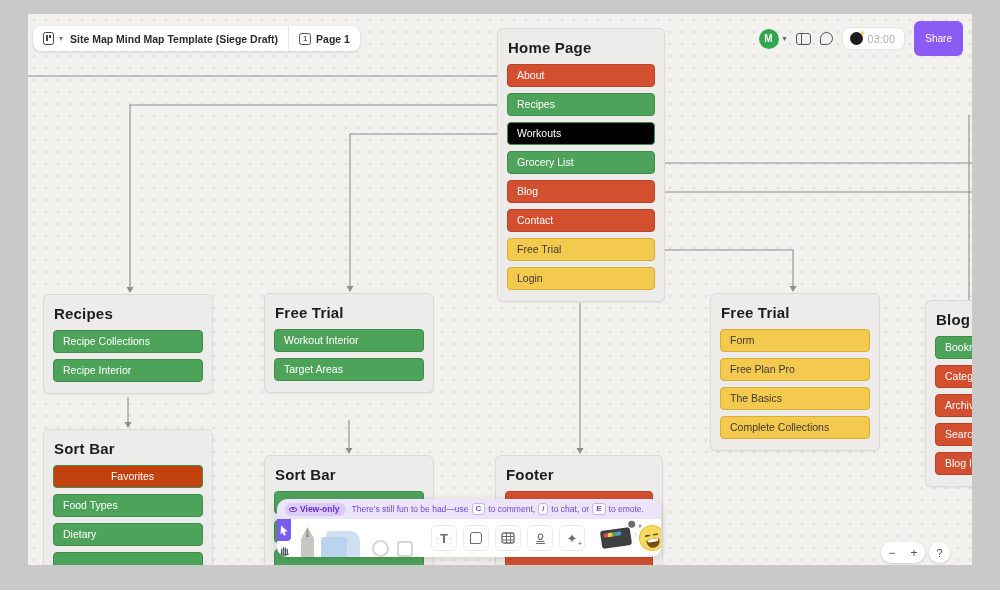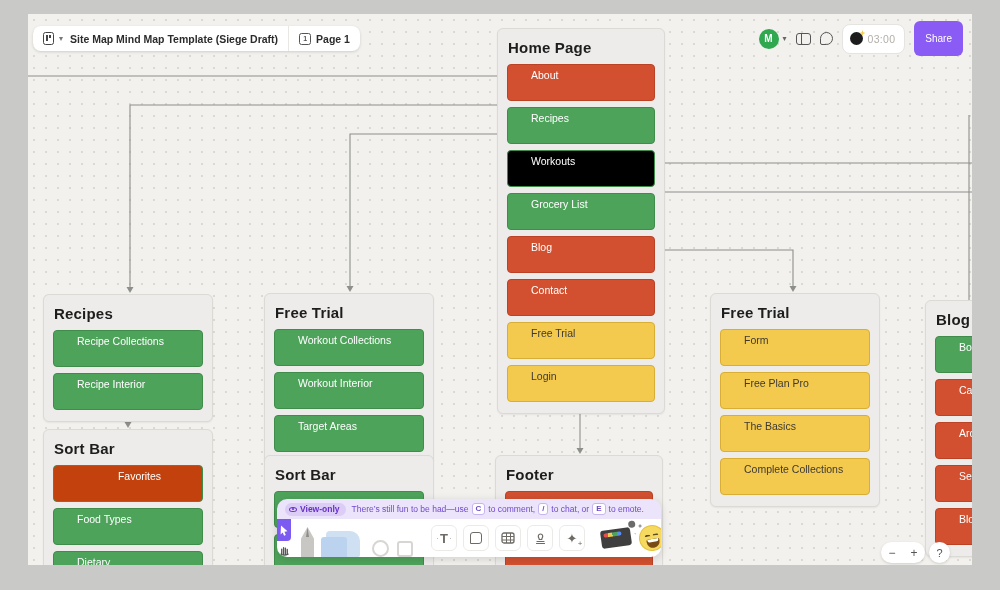--- a/index.html
+++ b/index.html
@@ -18,22 +18,22 @@
   
   .card {
     position:absolute; z-index:2; background:#edecea;
     border:1px solid #dcdad5; border-radius:6px;
     box-shadow:0 1px 2px rgba(0,0,0,.06);
     padding:10px 0 11px 0;
   }
   .card-title { font-size:15px; font-weight:bold; color:#1d1d1d; margin:0 10px 8px 10px; letter-spacing:.2px; }
   .card-items { display:flex; flex-direction:column; gap:6px; margin:0 9px; }
   .node-item {
-    height:37px; border-radius:4px; border:1px solid transparent;
-    font-size:10.5px; line-height:21px; padding-left:23px;
+    height:23px; border-radius:4px; border:1px solid transparent;
+    font-size:10.5px; line-height:21px; padding-left:9px;
     white-space:nowrap; overflow:hidden;
   }
 
   
   .topbar-left {
     position:absolute; left:5px; top:12px; height:25px; z-index:5;
     background:#fff; border-radius:8px; box-shadow:0 1px 3px rgba(0,0,0,.15);
     display:flex; align-items:center;
   }
   .tb-seg { display:flex; align-items:center; padding:0 10px; height:100%; }
@@ -47,21 +47,21 @@
                color:#555; display:flex; align-items:center; justify-content:center; margin-right:5px; }
   .tb-page { font-size:10.5px; font-weight:bold; color:#2c2c2c; white-space:nowrap; }
 
   .topbar-right { position:absolute; right:9px; top:12px; height:25px; z-index:5; display:flex; align-items:center; gap:9px; }
   .avatar { width:20px; height:20px; border-radius:50%; background:#2fa84f; color:#fff; font-size:10px; font-weight:bold;
             display:flex; align-items:center; justify-content:center; }
   .avatar-chev { font-size:8px; color:#666; margin-left:-5px; }
   .grid-icon { width:15px; height:12px; border:1.5px solid #565656; border-radius:3px; position:relative; }
   .grid-icon::before { content:""; position:absolute; left:4px; top:0; width:1.5px; height:100%; background:#565656; }
   .bubble-icon { width:13px; height:13px; border:1.5px solid #565656; border-radius:50% 50% 50% 2px; }
-  .timer-pill { height:30px; background:#fff; border:1px solid #e6e4e0; border-radius:8px; display:flex; align-items:center;
+  .timer-pill { height:23px; background:#fff; border:1px solid #e6e4e0; border-radius:8px; display:flex; align-items:center;
                 gap:5px; padding:0 9px 0 7px; }
   .timer-icon { width:13px; height:13px; background:#1c1c1c; border-radius:50%; position:relative; }
   .timer-icon::before { content:""; position:absolute; right:-3px; top:-2px; width:6px; height:6px; background:#f3c94e;
                         clip-path:polygon(50% 0,62% 38%,100% 50%,62% 62%,50% 100%,38% 62%,0 50%,38% 38%); }
   .timer-text { font-size:10.5px; color:#b3afa9; letter-spacing:.3px; }
   .share-btn { height:35px; background:#8b5bf5; color:#fff; font-size:10px; border:none; border-radius:6px;
                padding:0 11px; display:flex; align-items:center; }
 
   
   .float-panel { position:absolute; left:249px; top:485px; width:384px; z-index:6;
@@ -165,21 +165,20 @@
         <div class="card-items">
           <div class="node-item" style="background: #c2410c; border-color: rgb(63, 140, 75); color: rgb(255, 255, 255); text-align: center;">Favorites</div>
           <div class="node-item" style="background: rgb(78, 163, 91); border-color: rgb(63, 140, 75); color: rgb(255, 255, 255);">Food Types</div>
           <div class="node-item" style="background: rgb(78, 163, 91); border-color: rgb(63, 140, 75); color: rgb(255, 255, 255);">Dietary</div>
           <div class="node-item" style="background: rgb(78, 163, 91); border-color: rgb(63, 140, 75); color: rgb(255, 255, 255);"></div>
         </div>
       </div>
       <div class="card" style="left: 236px; top: 279px; width: 170px;">
         <div class="card-title">Free Trial</div>
         <div class="card-items">
-          <div class="node-item" style="background: rgb(78, 163, 91); border-color: rgb(63, 140, 75); color: rgb(255, 255, 255);">Workout Collections</div>
           <div class="node-item" style="background: rgb(78, 163, 91); border-color: rgb(63, 140, 75); color: rgb(255, 255, 255);">Workout Interior</div>
           <div class="node-item" style="background: rgb(78, 163, 91); border-color: rgb(63, 140, 75); color: rgb(255, 255, 255);">Target Areas</div>
         </div>
       </div>
       <div class="card" style="left: 236px; top: 441px; width: 170px;">
         <div class="card-title">Sort Bar</div>
         <div class="card-items">
           <div class="node-item" style="background: rgb(78, 163, 91); border-color: rgb(63, 140, 75); color: rgb(255, 255, 255);"></div>
           <div class="node-item" style="background: rgb(78, 163, 91); border-color: rgb(63, 140, 75); color: rgb(255, 255, 255);"></div>
           <div class="node-item" style="background: rgb(78, 163, 91); border-color: rgb(63, 140, 75); color: rgb(255, 255, 255);"></div>

